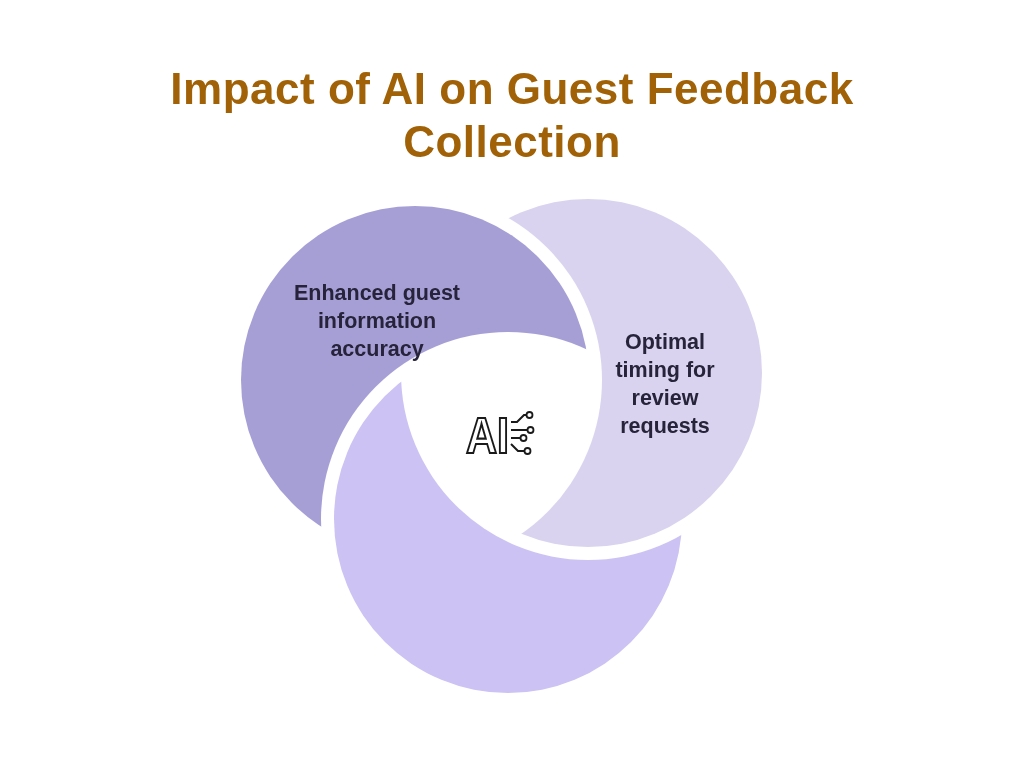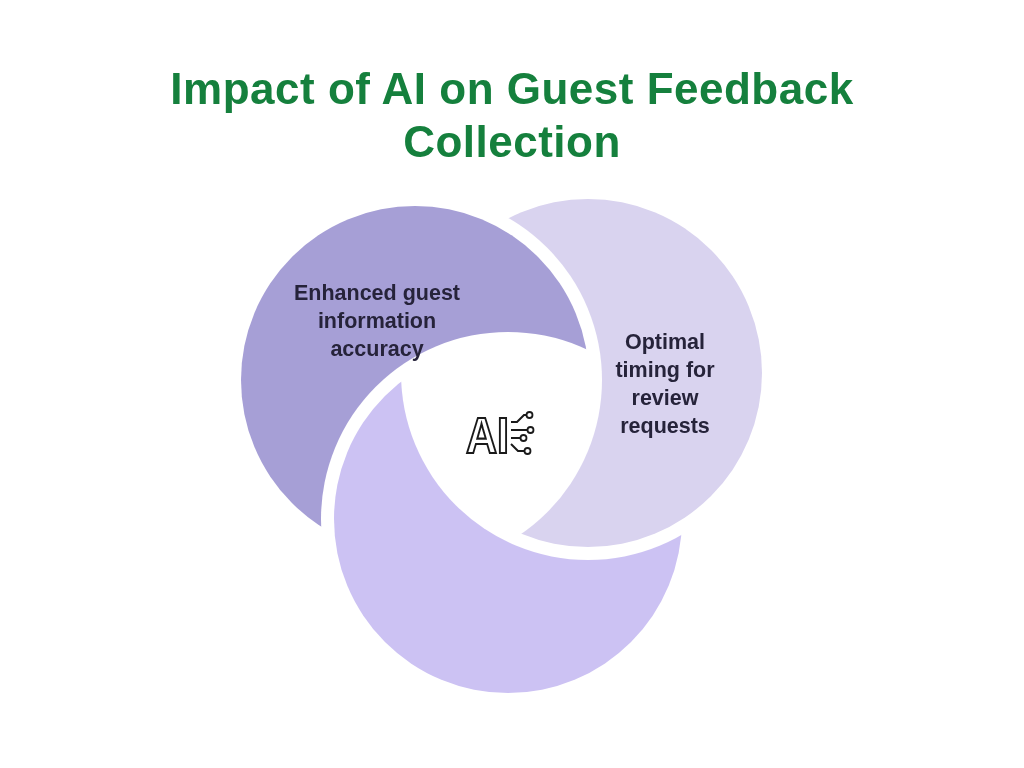--- a/index.html
+++ b/index.html
@@ -20,21 +20,21 @@
   .page-title {
     position: absolute;
     top: 62px;
     left: 0;
     width: 1024px;
     text-align: center;
     font-size: 44px;
     line-height: 53px;
     font-weight: bold;
     letter-spacing: 0.5px;
-    color: #15803d;
+    color: #a16207;
     margin: 0;
   }
   .venn-svg {
     position: absolute;
     left: 0;
     top: 0;
     width: 1024px;
     height: 768px;
   }
   .petal-label {

